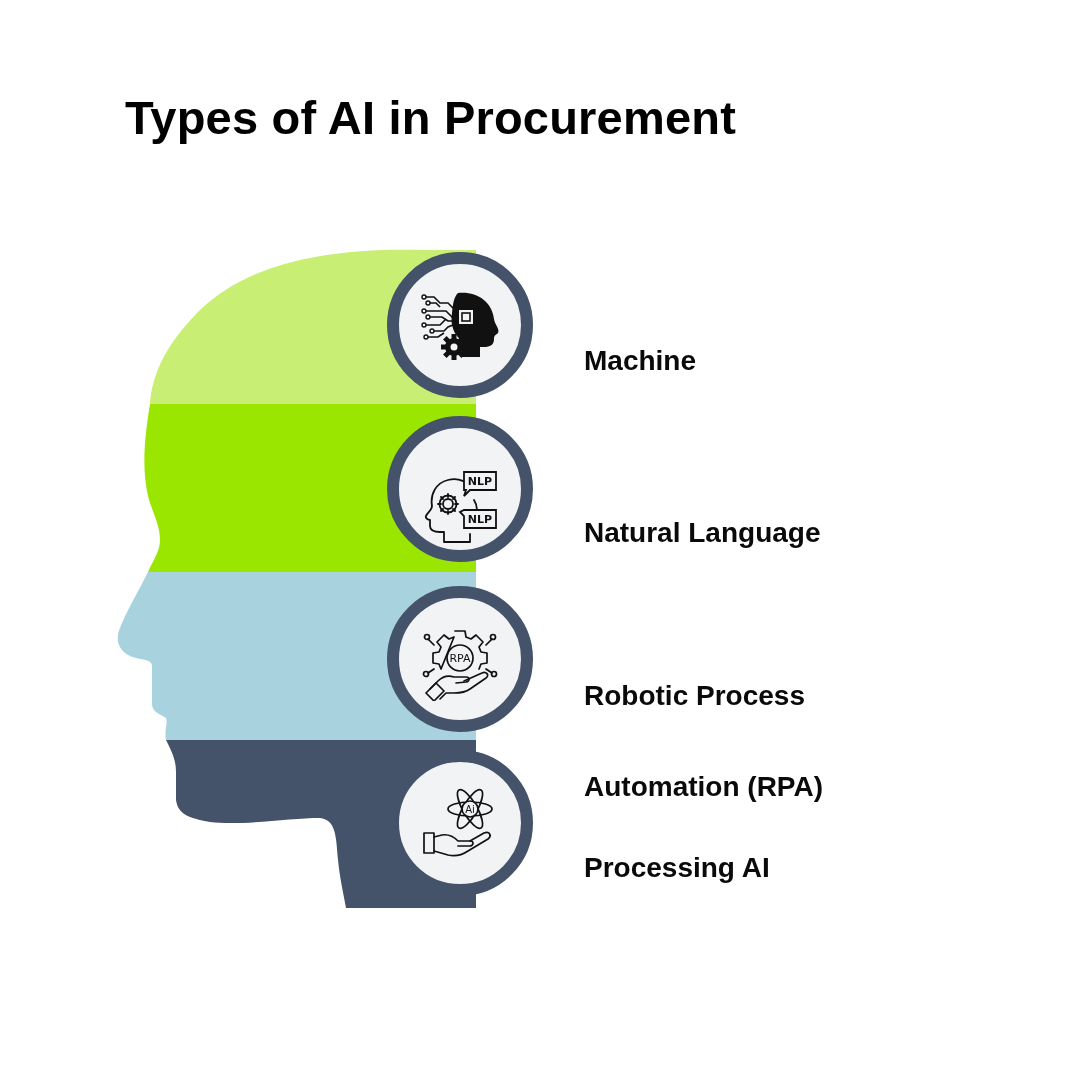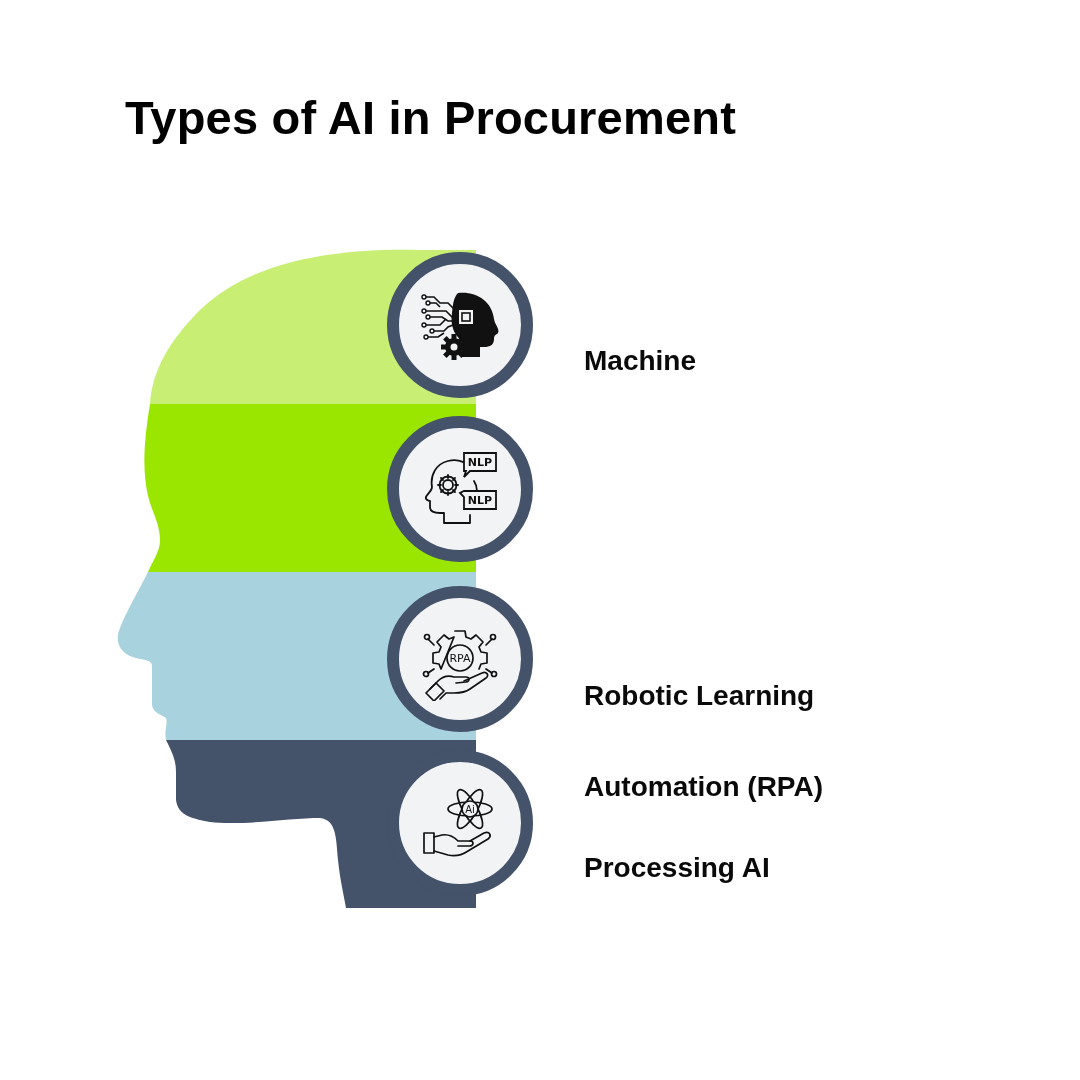--- a/index.html
+++ b/index.html
@@ -134,21 +134,21 @@
         <rect x="7" y="-2.5" width="6" height="5" transform="rotate(45)"></rect>
       </g>
       <circle r="3.5" fill="#f2f3f5"></circle>
     </g>
   </svg>
 </div>
 <div class="label" style="top:291px;">
   <span>Machine</span>
 </div>
 
-<div class="node" style="left:387px; top:416px;">
+<div class="node" style="left:387px; top:416px;align-items:flex-end;">
   <svg width="84" height="84" viewBox="0 0 84 84">
     <g stroke="#111" stroke-width="1.8" fill="none" stroke-linejoin="round" stroke-linecap="round">
 
       <path d="M52 20 C46 14, 38 12, 30 14 C18 17, 12 28, 14 40 C14 44, 10 46, 8 50 C7 52, 10 54, 12 54 L12 60 C12 64, 16 66, 22 66 L26 66 L26 76 L52 76 L52 68"></path>
       <path d="M56 34 C60 40, 60 48, 56 54"></path>
 
       <circle cx="30" cy="38" r="5"></circle>
       <path d="M30 28 L30 31 M30 45 L30 48 M20 38 L23 38 M37 38 L40 38 M23 31 L25 33 M35 43 L37 45 M23 45 L25 43 M35 33 L37 31"></path>
       <circle cx="30" cy="38" r="8.5"></circle>
     </g>
@@ -157,20 +157,21 @@
       <path d="M46 6 L78 6 L78 24 L52 24 L46 30 L48 24 L46 24 Z"></path>
       <path d="M46 44 L78 44 L78 62 L46 62 L46 50 L42 46 L46 44 Z"></path>
     </g>
     <g font-family="DejaVu Sans, sans-serif" font-size="11" font-weight="700" fill="#111" text-anchor="middle">
       <text x="62" y="19">NLP</text>
       <text x="62" y="57">NLP</text>
     </g>
   </svg>
 </div>
 <div class="label" style="top:463px;">
+  <span>Natural Language</span>
 </div>
 
 <div class="node" style="left:387px; top:586px;">
   <svg width="84" height="84" viewBox="0 0 84 84">
     <g stroke="#111" stroke-width="1.7" fill="none" stroke-linejoin="round" stroke-linecap="round">
 
       <path d="M37 14 L47 14 L48 20 L53 22 L58 18 L65 25 L61 30 L63 35 L69 36 L69 46 L63 47 L61 52 M23 52 L21 47 L15 46 L15 36 L21 35 L23 30 L19 25 L26 18 L31 22 L36 20 Z"></path>
       <circle cx="42" cy="41" r="13"></circle>
 
       <path d="M16 28 L10 22"></path>
@@ -183,21 +184,21 @@
       <circle cx="76" cy="57" r="2.5"></circle>
 
       <path d="M12 72 L20 64 C24 60, 30 58, 36 60 L48 60 C52 60, 52 64, 48 65 L38 66"></path>
       <path d="M46 64 L64 56 C68 54, 72 58, 68 61 L52 72 C48 75, 42 76, 36 76 L28 76 L22 82"></path>
       <path d="M8 76 L18 66 L26 74 L16 84 Z"></path>
     </g>
     <text x="42" y="45" font-family="DejaVu Sans, sans-serif" font-size="11" font-weight="400" fill="#111" text-anchor="middle">RPA</text>
   </svg>
 </div>
 <div class="label" style="top:626px;">
-  <span>Robotic Learning</span>
+  <span>Robotic Process</span>
   <span>Automation (RPA)</span>
 </div>
 
 <div class="node" style="left:387px; top:750px;">
   <svg width="84" height="84" viewBox="0 0 84 84">
     <g stroke="#111" stroke-width="1.7" fill="none" stroke-linejoin="round" stroke-linecap="round">
 
       <ellipse cx="52" cy="28" rx="22" ry="7"></ellipse>
       <ellipse cx="52" cy="28" rx="22" ry="7" transform="rotate(60 52 28)"></ellipse>
       <ellipse cx="52" cy="28" rx="22" ry="7" transform="rotate(-60 52 28)"></ellipse>

